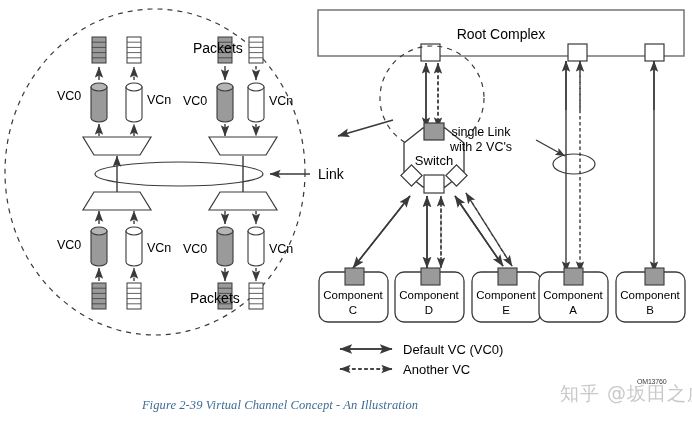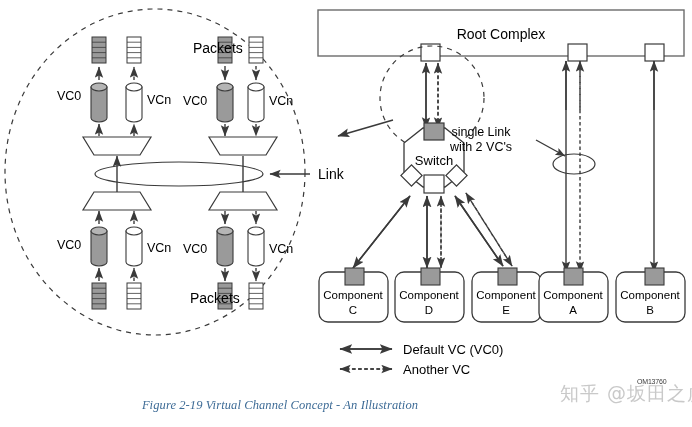--- a/index.html
+++ b/index.html
@@ -293,15 +293,15 @@
   <text x="573" y="314" text-anchor="middle" font-family="Liberation Sans, sans-serif" font-size="11.5" fill="#000">A</text>
   <text x="650" y="299" text-anchor="middle" font-family="Liberation Sans, sans-serif" font-size="11.5" fill="#000">Component</text>
   <text x="650" y="314" text-anchor="middle" font-family="Liberation Sans, sans-serif" font-size="11.5" fill="#000">B</text>
 
   <text x="403" y="354" font-family="Liberation Sans, sans-serif" font-size="13" fill="#000">Default VC (VC0)</text>
   <text x="403" y="374" font-family="Liberation Sans, sans-serif" font-size="13" fill="#000">Another VC</text>
 </svg>
 
 <div class="wm">知乎 @坂田之虎</div>
 <div class="omid">OM13760</div>
-<div class="cap">Figure  2-19 Virtual Channel Concept - An Illustration</div>
+<div class="cap">Figure  2-39 Virtual Channel Concept - An Illustration</div>
 
 </div>
 
 </body></html>

